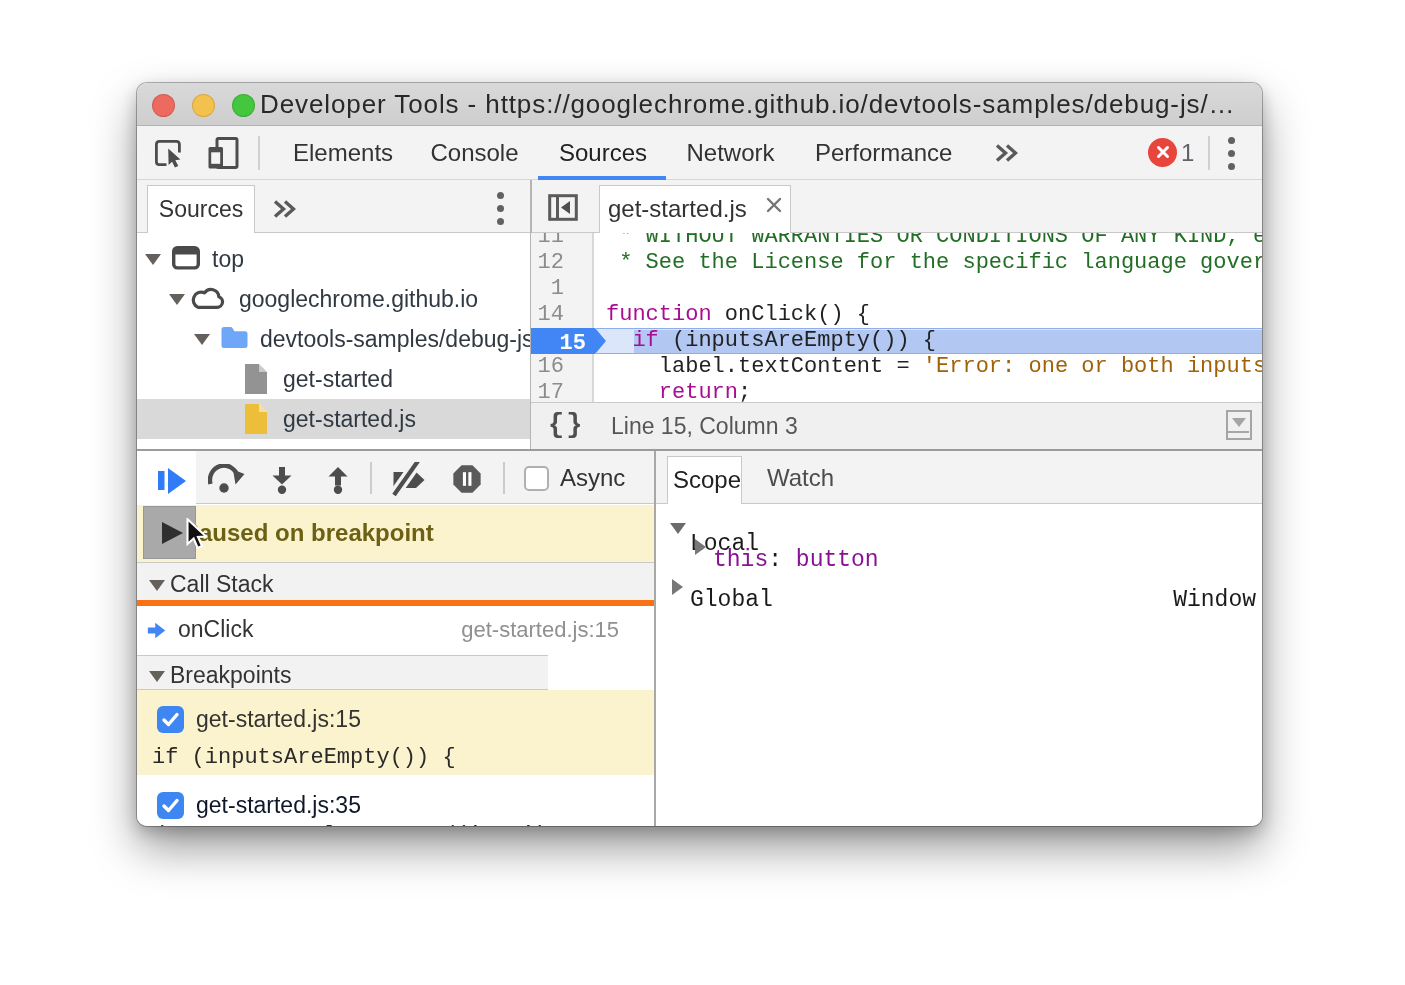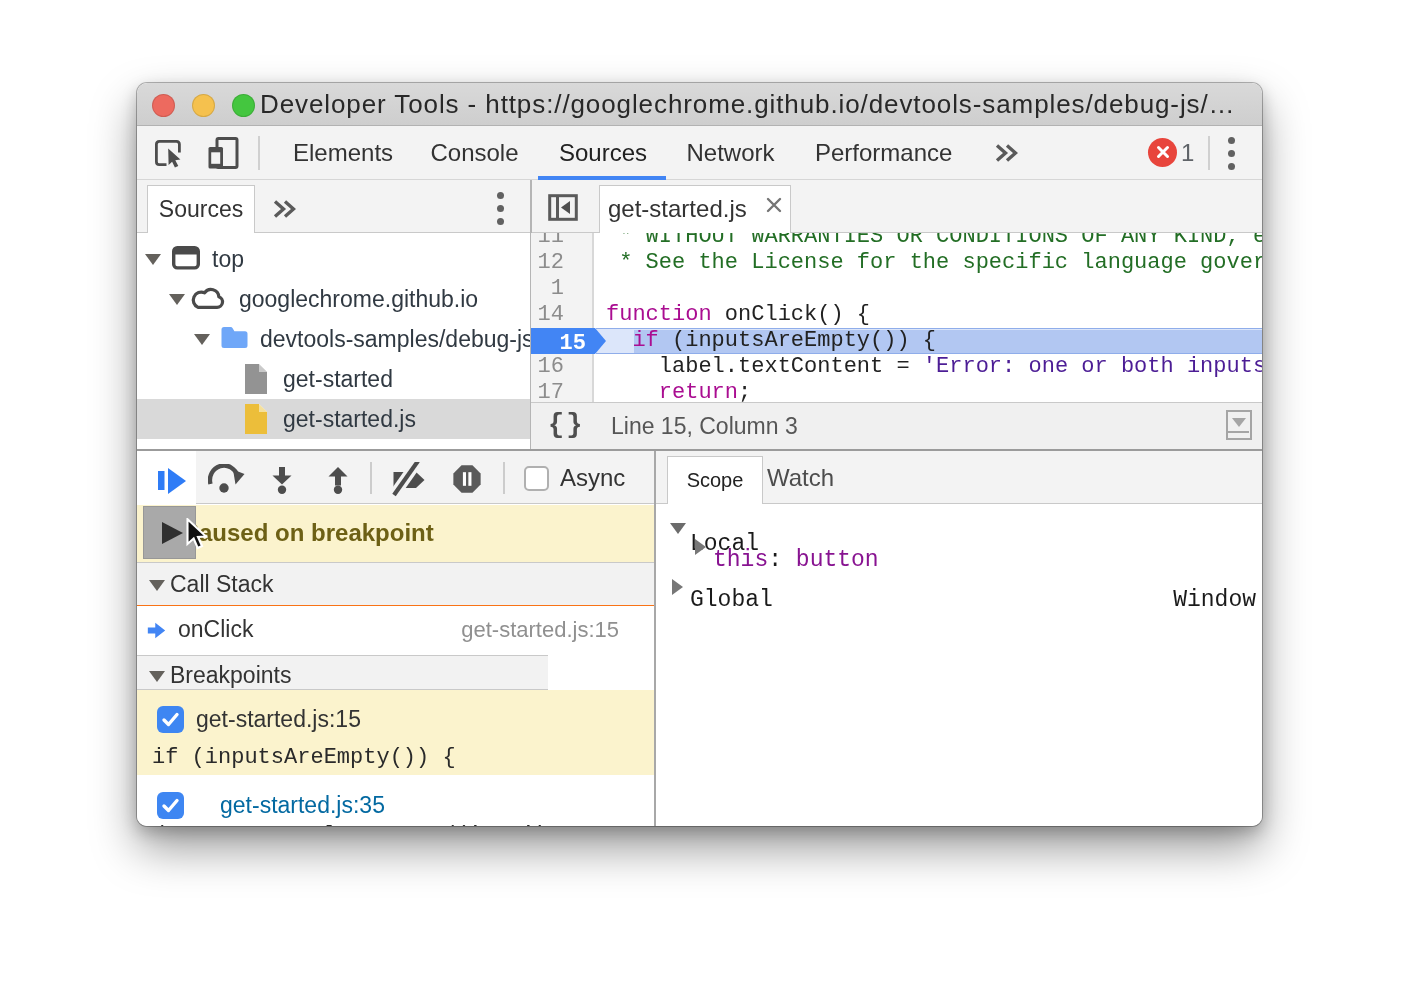--- a/index.html
+++ b/index.html
@@ -28,21 +28,21 @@
   .ptabs { position:absolute; top:97px; height:53px; background:#f3f3f3; border-bottom:1px solid #c9c9c9; }
   .wtab { position:absolute; background:#fff; border:1px solid #c9c9c9; border-bottom:none; }
   
   .treerow { position:absolute; left:0; width:393px; height:40px; line-height:40px; font-size:23px; color:#303942; white-space:nowrap; overflow:hidden;}
   .disc { position:absolute; width:0; height:0; border-left:8px solid transparent; border-right:8px solid transparent; border-top:11px solid #64615c; }
   .discr { position:absolute; width:0; height:0; border-top:8px solid transparent; border-bottom:8px solid transparent; border-left:11px solid #777; }
   
   .mono { font-family:"Liberation Mono", monospace; }
   .codrow { position:absolute; left:0; width:731px; height:26px; line-height:26px; font-size:22px; color:#222; white-space:pre; }
   .gnum { position:absolute; left:0; width:33px; height:26px; line-height:26px; font-size:22px; color:#8c8c8c; text-align:right; }
-  .g { color:#236e25; } .k { color:#aa0d91; } .s { color:#4c1d95; }
+  .g { color:#236e25; } .k { color:#aa0d91; } .s { color:#a16207; }
   
   .shead { font-size:23px; color:#333; }
 </style>
 </head>
 <body>
 <div class="win">
 
   <div class="titlebar">
     <div class="light" style="left:15px; background:#ed6a5f; border:1px solid rgba(0,0,0,0.12);"></div>
     <div class="light" style="left:55px; background:#f5c14e; border:1px solid rgba(0,0,0,0.12);"></div>
@@ -231,21 +231,21 @@
     <div class="abs" style="left:0; top:54px; width:517px; height:57px; background:#fbf3cd;">
       <div class="abs" style="left:46px; top:0; height:57px; line-height:56px; font-size:24px; font-weight:bold; color:#6d6015;">Paused on breakpoint</div>
       <div class="abs" style="left:6px; top:1px; width:53px; height:53px; background:#a9a9a9; border:1px solid #979797;">
         <div class="abs" style="left:18px; top:15px; width:0; height:0; border-top:11px solid transparent; border-bottom:11px solid transparent; border-left:21px solid #2f2f2f;"></div>
       </div>
       <svg class="abs" style="left:48px; top:13px;" width="23" height="33" viewBox="0 0 15 22">
         <path d="M1.5 0.8 L1.5 17.3 L5.6 13.7 L8.3 20 L11.2 18.7 L8.5 12.6 L13.9 12.4 Z" fill="#111" stroke="#fff" stroke-width="1.4"></path>
       </svg>
     </div>
 
-    <div class="abs shead" style="left:0; top:111px; width:517px; height:44px; background:#f2f2f2; border-top:1px solid #c9c9c9; border-bottom:1px solid #f97316; line-height:42px;">
+    <div class="abs shead" style="left:0; top:111px; width:517px; height:44px; background:#f2f2f2; border-top:1px solid #c9c9c9; border-bottom:6px solid #f97316; line-height:42px;">
       <div class="disc" style="left:12px; top:17px;"></div>
       <span style="position:absolute; left:33px;">Call Stack</span>
     </div>
     <div class="abs" style="left:0; top:155px; width:517px; height:49px; background:#fff;">
       <svg class="abs" style="left:10px; top:15px;" width="19" height="19" viewBox="0 0 23 23">
         <path d="M1 8 L10 8 L10 2 L22 11.5 L10 21 L10 15 L1 15 Z" fill="#4285f4"></path>
       </svg>
       <div class="abs" style="left:41px; top:0; height:49px; line-height:47px; font-size:23px; color:#333;">onClick</div>
       <div class="abs" style="right:35px; top:0; height:49px; line-height:47px; font-size:22px; color:#909090;">get-started.js:15</div>
     </div>
@@ -260,30 +260,30 @@
         <path d="M3 10 L7.5 14.5 L16 4.5" fill="none" stroke="#fff" stroke-width="3.4" stroke-linecap="round" stroke-linejoin="round"></path>
       </svg>
       <div class="abs" style="left:59px; top:7px; height:44px; line-height:44px; font-size:23px; color:#333;">get-started.js:15</div>
       <div class="abs mono" style="left:15px; top:51px; height:33px; line-height:33px; font-size:22px; color:#2a2a2a;">if (inputsAreEmpty()) {</div>
     </div>
     <div class="abs" style="left:0; top:324px; width:517px; height:51px; background:#fff;">
       <div class="abs" style="left:20px; top:17px; width:27px; height:27px; background:#3e86f2; border-radius:6px;"></div>
       <svg class="abs" style="left:24px; top:21px;" width="19" height="19" viewBox="0 0 19 19">
         <path d="M3 10 L7.5 14.5 L16 4.5" fill="none" stroke="#fff" stroke-width="3.4" stroke-linecap="round" stroke-linejoin="round"></path>
       </svg>
-      <div class="abs" style="left:59px; top:8px; height:44px; line-height:44px; font-size:23px; color:#0369a1;margin-left:24px;">get-started.js:35</div>
+      <div class="abs" style="left:59px; top:8px; height:44px; line-height:44px; font-size:23px; color:#0f172a;">get-started.js:35</div>
     </div>
     <div class="abs mono" style="left:15px; top:372px; font-size:22px; color:#2a2a2a;">document.getElementById('num');</div>
   </div>
 
   <div class="abs" style="left:517px; top:368px; width:2px; height:375px; background:#a8a8a8;"></div>
 
   <div class="abs" style="left:519px; top:368px; width:606px; height:375px; overflow:hidden;">
     <div class="abs" style="left:0; top:0; width:606px; height:53px; background:#f3f3f3; border-bottom:1px solid #c9c9c9;"></div>
-    <div class="wtab" style="left:11px; top:5px; width:96px; height:48px; line-height:46px; text-align:center; font-size:20px; color:#222;">Scope</div>
+    <div class="wtab" style="left:11px; top:5px; width:75px; height:48px; line-height:46px; text-align:right; font-size:24px; color:#222;">Scope</div>
     <div class="abs" style="left:111px; top:0; height:53px; line-height:53px; font-size:24px; color:#4d4d4d;">Watch</div>
     <div class="abs mono" style="left:0; top:53px; width:606px; height:322px; background:#fff; font-size:23px; color:#1a1a1a;">
       <div class="disc" style="left:14px; top:19px; border-left-width:8px; border-right-width:8px; border-top-width:11px; border-top-color:#6b6b6b;"></div>
       <div class="abs" style="left:34px; top:27px;">Local</div>
       <div class="discr" style="left:39px; top:35px;"></div>
       <div class="abs" style="left:57px; top:43px;"><span style="color:#881391;">this</span><span>: </span><span style="color:#881391;">button</span></div>
       <div class="discr" style="left:16px; top:75px;"></div>
       <div class="abs" style="left:34px; top:83px;">Global</div>
       <div class="abs" style="right:6px; top:83px;">Window</div>
     </div>

